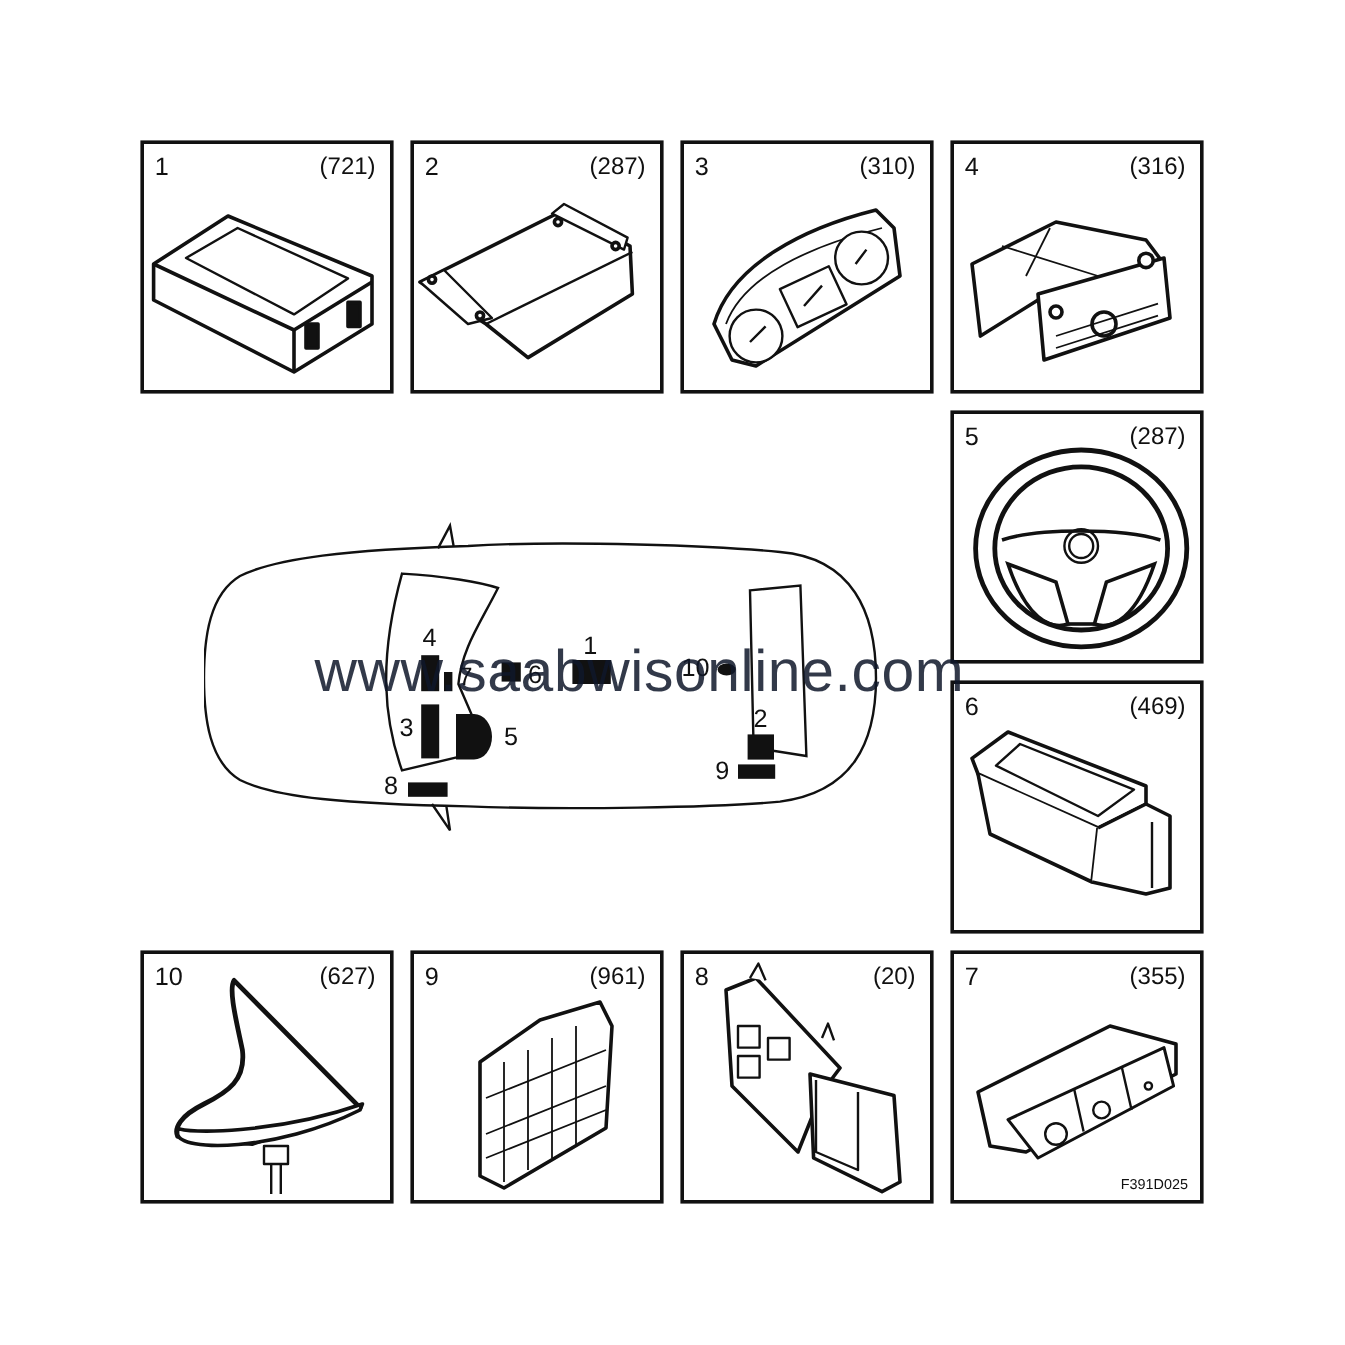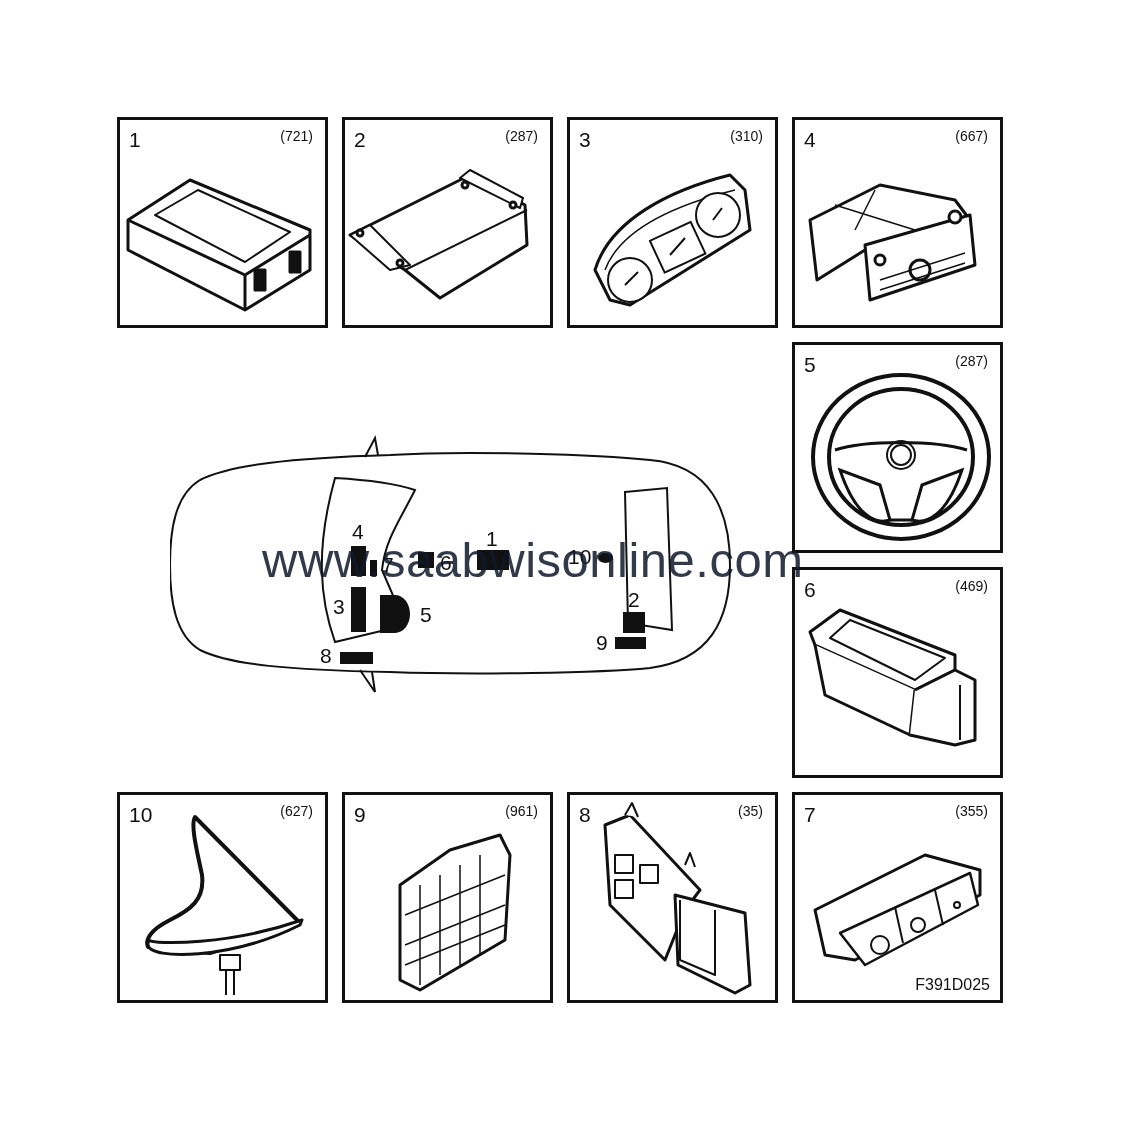--- a/index.html
+++ b/index.html
@@ -1,21 +1,21 @@
 <!DOCTYPE html>
 <html><head>
 <meta charset="utf-8">
 <style>
   html, body { margin:0; padding:0; background:#ffffff; }
   body { width:1121px; height:1121px; position:relative; overflow:hidden; font-family:"Liberation Sans", sans-serif; color:#111; }
   .panel { position:absolute; border:3px solid #111; box-sizing:border-box; background:#fff; }
   .panel .num { position:absolute; left:9px; top:8px; font-size:21px; }
-  .panel .code { position:absolute; right:12px; top:8px; font-size:14px; }
+  .panel .code { position:absolute; right:12px; top:8px; font-size:20px; }
   .panel svg { position:absolute; left:0; top:0; }
-  .figref { position:absolute; right:10px; bottom:6px; font-size:16px; }
+  .figref { position:absolute; right:10px; bottom:6px; font-size:12px; }
   .car { position:absolute; left:170px; top:430px; }
   .loc-label { position:absolute; font-size:21px; }
   .loc-box { position:absolute; background:#111; }
   .watermark { position:absolute; left:262px; top:532px; font-size:49px; color:#0f172a; opacity:0.85; letter-spacing:0.5px; white-space:nowrap; }
 </style>
 </head>
 <body>
 
 <div class="panel" style="left:117px;top:117px;width:211px;height:211px;">
   <span class="num">1</span>
@@ -59,21 +59,21 @@
       <circle cx="60" cy="160" r="22" stroke-width="2"></circle>
       <rect x="85" y="110" width="45" height="35" transform="rotate(-25 107 127)" stroke-width="2"></rect>
       <circle cx="148" cy="95" r="22" stroke-width="2"></circle>
       <path d="M55,165 L68,152 M100,135 L115,118 M143,100 L152,88" stroke-width="2"></path>
     </g>
   </svg>
 </div>
 
 <div class="panel" style="left:792px;top:117px;width:211px;height:211px;">
   <span class="num">4</span>
-  <span class="code">(667)</span>
+  <span class="code">(316)</span>
   <svg width="205" height="205" viewBox="0 0 205 205">
     <g fill="#fff" stroke="#111" stroke-width="3" stroke-linejoin="round">
       <path d="M15,100 L85,65 L160,80 L175,100 L70,130 L22,160 Z"></path>
       <path d="M70,125 L175,95 L180,145 L75,180 Z"></path>
       <path d="M40,85 L120,110 M80,70 L60,110" fill="none" stroke-width="1.5"></path>
       <circle cx="125" cy="150" r="10"></circle>
       <circle cx="160" cy="97" r="6"></circle>
       <circle cx="85" cy="140" r="5"></circle>
       <path d="M85,160 L170,133 M85,170 L170,143" fill="none" stroke-width="1.5"></path>
     </g>
@@ -131,21 +131,21 @@
     <g fill="#fff" stroke="#111" stroke-width="3" stroke-linejoin="round">
       <path d="M55,90 L105,55 L155,40 L165,60 L160,145 L75,195 L55,185 Z"></path>
       <path d="M75,90 L75,190 M95,80 L95,180 M115,70 L115,170 M135,60 L135,160" stroke-width="1.5"></path>
       <path d="M60,120 L160,80 M60,150 L160,110 M60,170 L160,130" stroke-width="1.5"></path>
     </g>
   </svg>
 </div>
 
 <div class="panel" style="left:567px;top:792px;width:211px;height:211px;">
   <span class="num">8</span>
-  <span class="code">(35)</span>
+  <span class="code">(20)</span>
   <svg width="205" height="205" viewBox="0 0 205 205">
     <g fill="#fff" stroke="#111" stroke-width="3" stroke-linejoin="round">
       <path d="M35,30 L60,20 L130,95 L115,115 L95,165 L40,110 Z"></path>
       <path d="M105,100 L175,118 L180,190 L165,198 L108,170 Z"></path>
       <path d="M110,105 L110,165 L145,180 L145,115" stroke-width="2"></path>
       <rect x="45" y="60" width="18" height="18" stroke-width="2"></rect>
       <rect x="45" y="85" width="18" height="18" stroke-width="2"></rect>
       <rect x="70" y="70" width="18" height="18" stroke-width="2"></rect>
       <path d="M55,20 L62,8 L68,22 M115,70 L120,58 L125,72" stroke-width="2"></path>
     </g>

